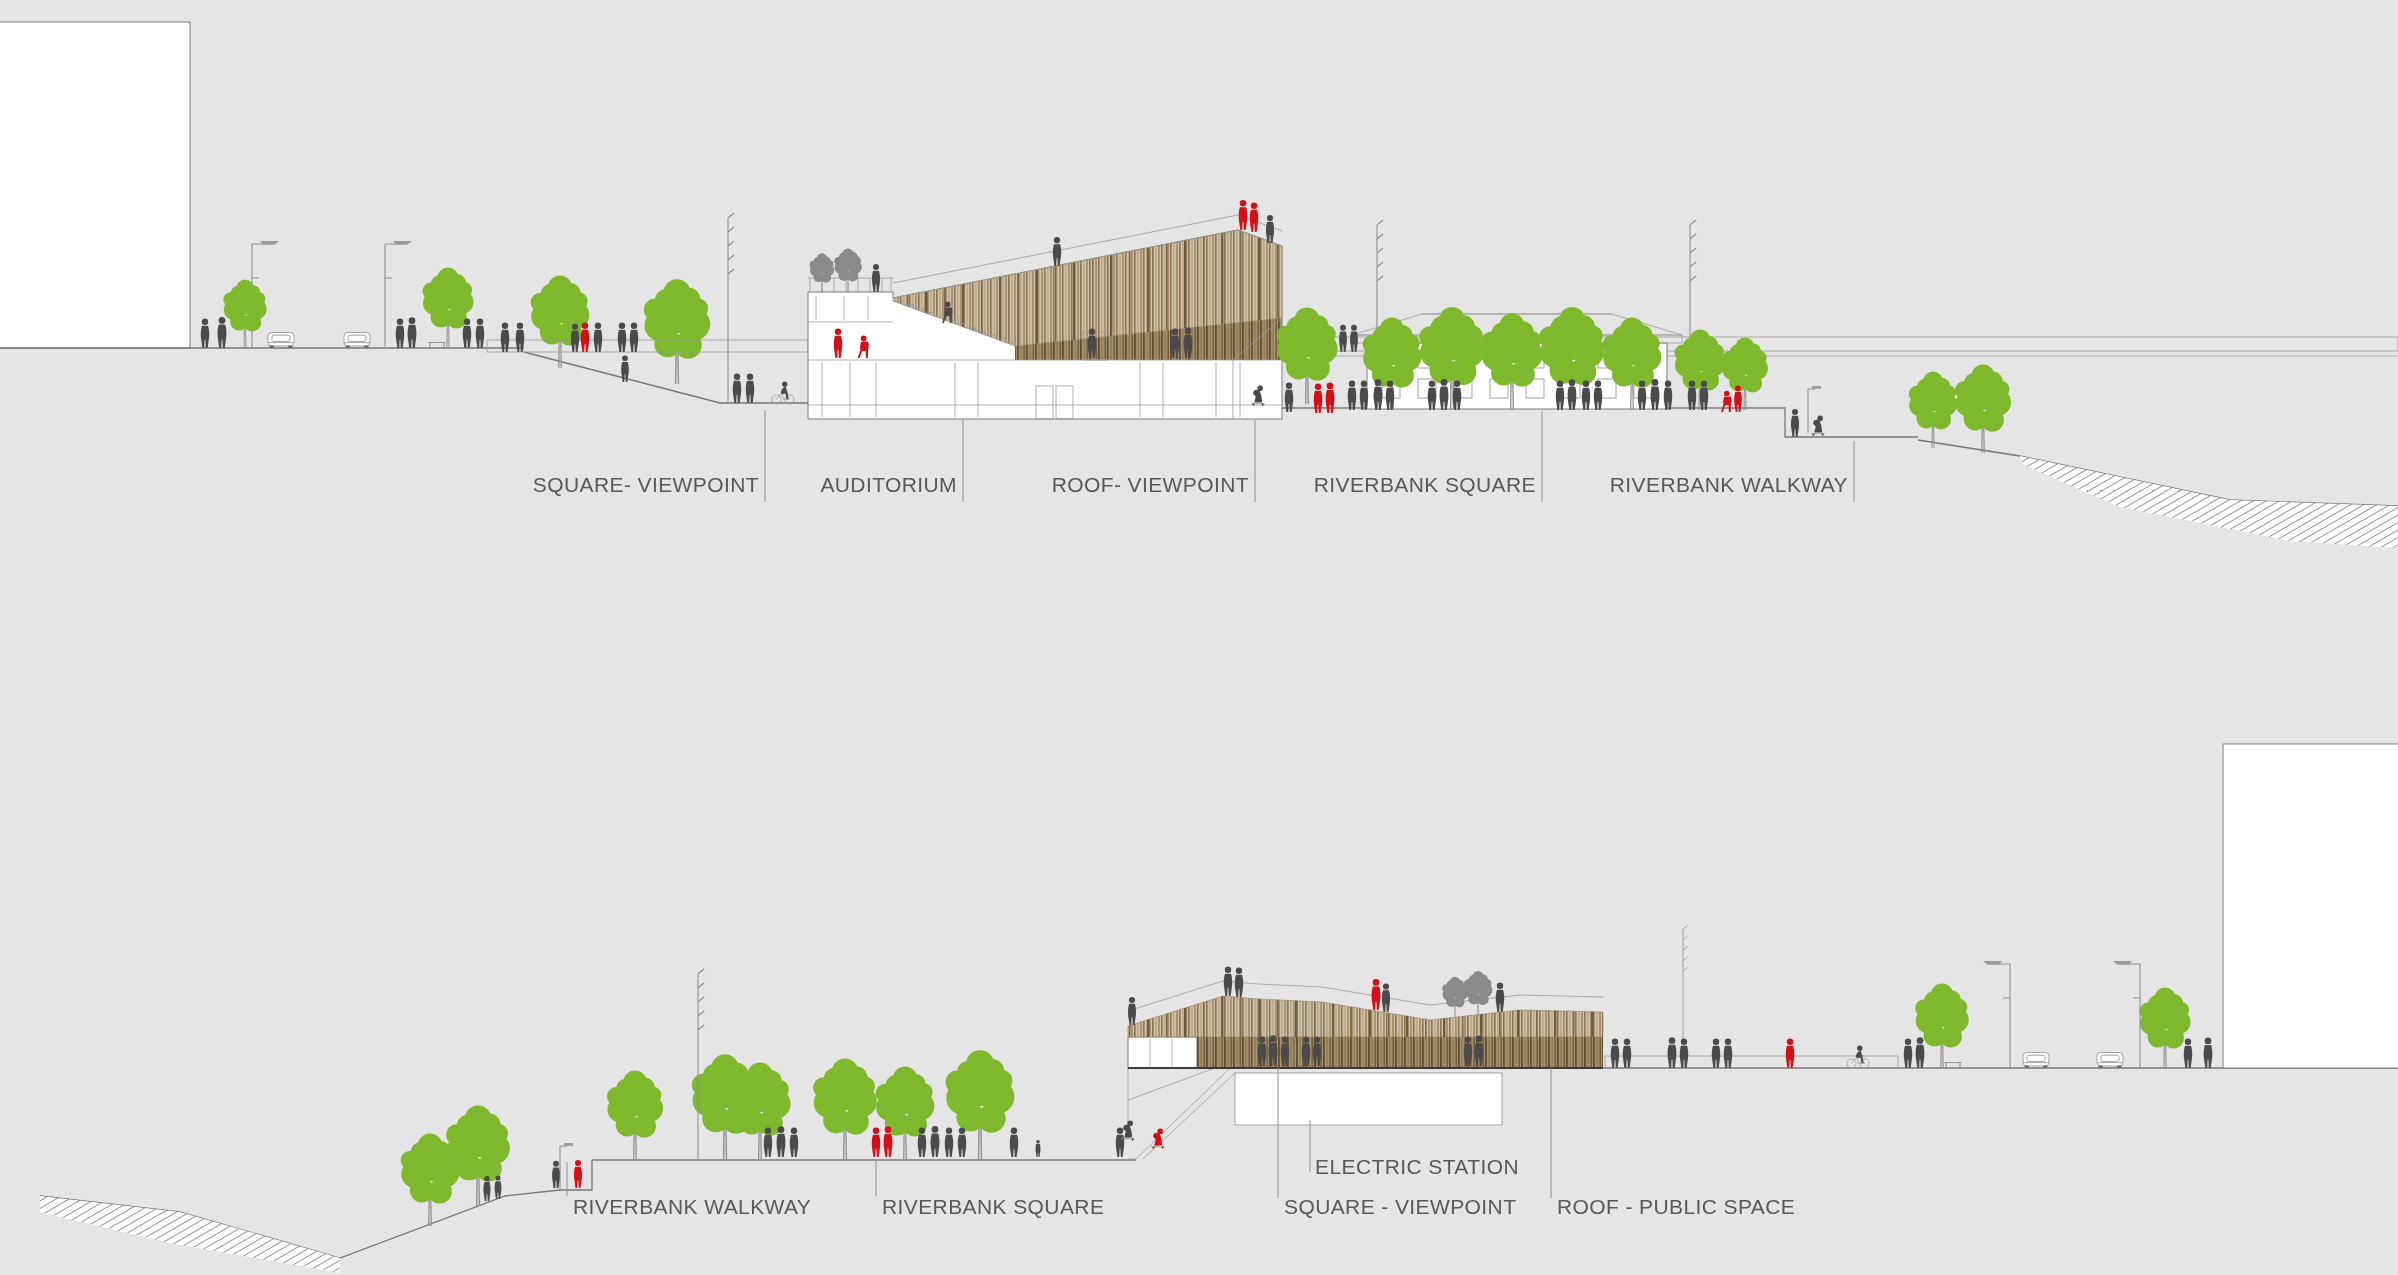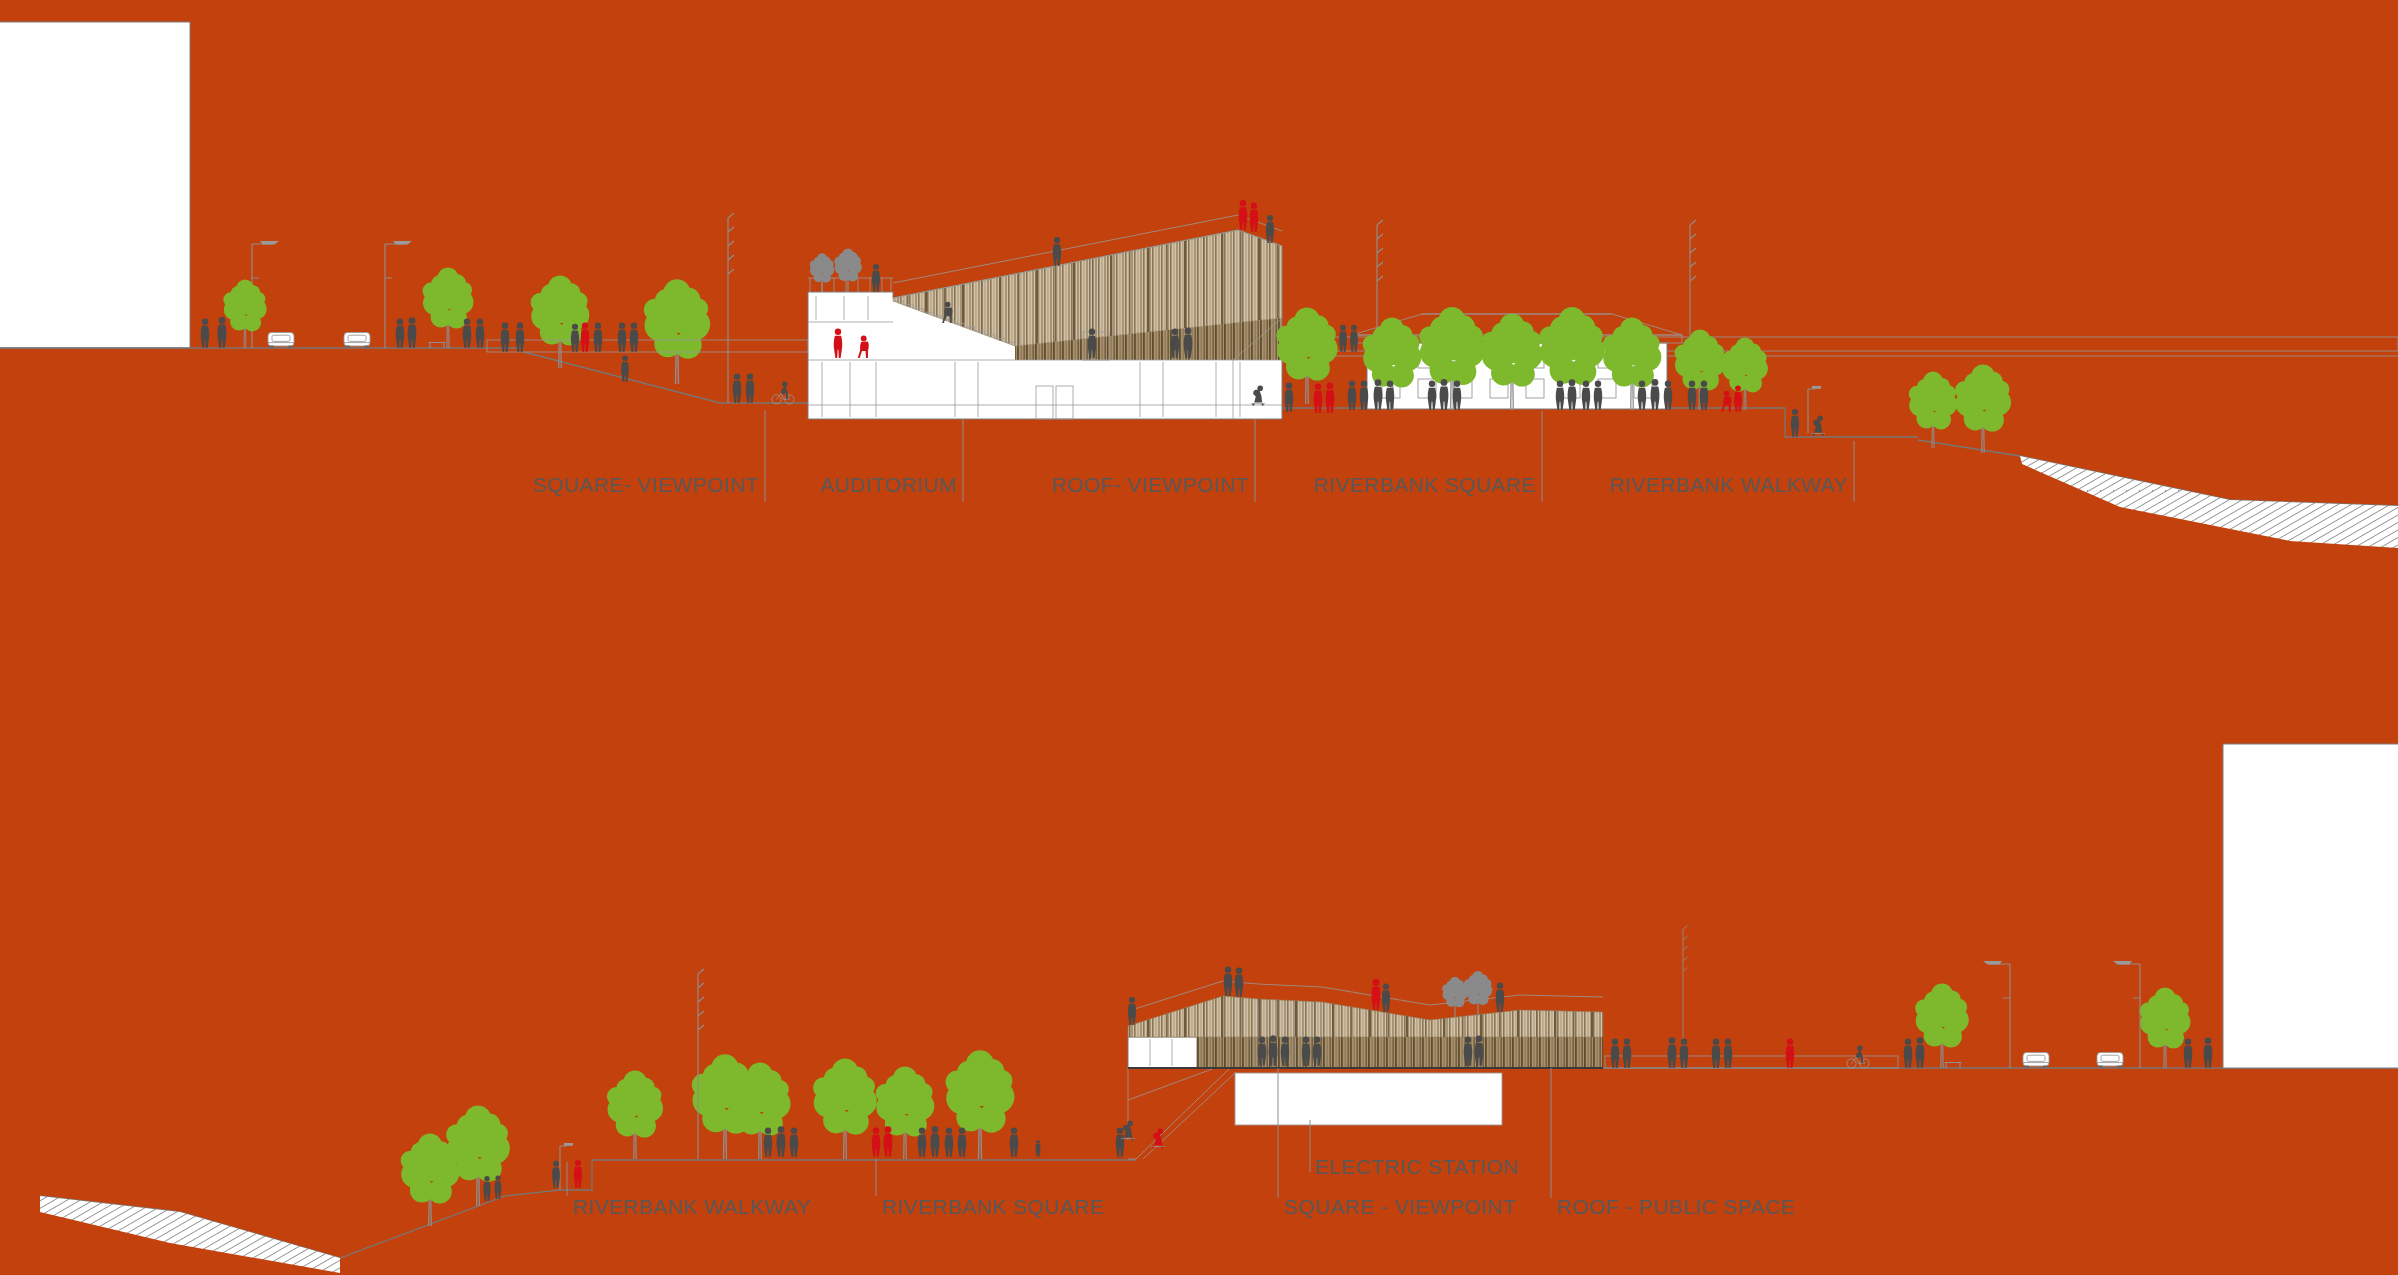--- a/index.html
+++ b/index.html
@@ -1,16 +1,16 @@
 <!DOCTYPE html>
 <html><head>
 <meta charset="utf-8">
 <style>
   html,body{margin:0;padding:0;background:#ffffff;}
-  .stage{position:relative;width:2398px;height:1275px;background:#c2410c;overflow:hidden;
+  .stage{position:relative;width:2398px;height:1275px;background:#e5e5e5;overflow:hidden;
          font-family:"Liberation Sans", sans-serif;}
   svg{display:block;}
   .lbl{font-family:"Liberation Sans", sans-serif;font-size:21px;letter-spacing:0.4px;fill:#585858;}
   .ln{stroke:#9a9a9a;stroke-width:0.9;}
   .ln2{stroke:#8f8f8f;stroke-width:1.1;fill:none;}
   .outline{stroke:#7d7d7d;stroke-width:1;fill:#ffffff;}
   .thin{stroke:#9a9a9a;stroke-width:0.8;fill:none;}
   .leader{stroke:#8f8f8f;stroke-width:1;fill:none;}
   .ground{stroke:#777777;stroke-width:1.3;fill:none;}
   .base{stroke:#3a3a3a;stroke-width:2.2;fill:none;}

